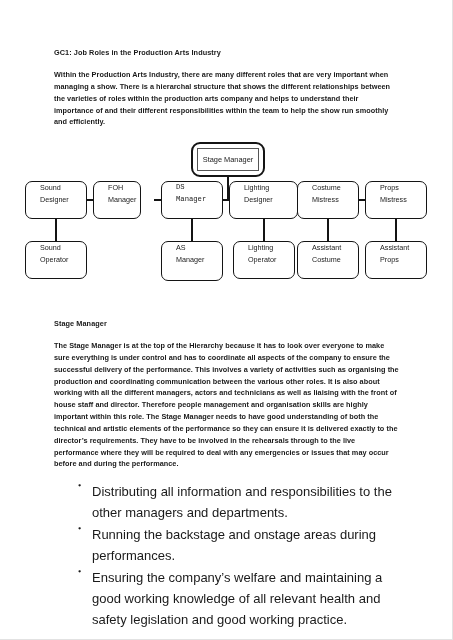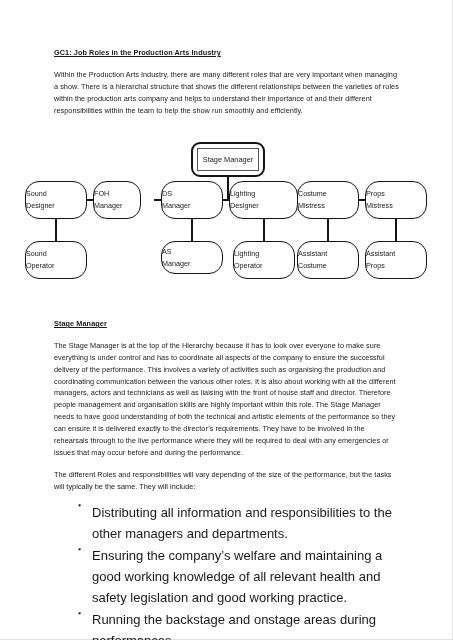--- a/index.html
+++ b/index.html
@@ -28,32 +28,32 @@
   .content {
     position: absolute;
     left: 54px;
     top: 48px;
     width: 346px;
   }
 
   .doc-heading {
     font-size: 7.3px;
     font-weight: bold;
-    text-decoration: underline;
     letter-spacing: 0.01em;
     margin: 0 0 11px 0;
     line-height: 1.4;
   }
 
   p.para {
     font-size: 7.3px;
     line-height: 1.62;
     margin: 0 0 11px 0;
     text-align: left;
     letter-spacing: 0.005em;
+    font-weight: bold;
   }
 
   p.para.tight {
     margin-bottom: 9px;
   }
 
   .intro-lead {
     margin-left: 2px;
   }
 
@@ -63,26 +63,25 @@
     left: 0;
     top: 136px;
     width: 453px;
     height: 170px;
   }
 
   .node {
     position: absolute;
     box-sizing: border-box;
     border: 1.6px solid #141414;
-    border-radius: 14px;
+    border-radius: 7px;
     background: #ffffff;
     display: flex;
     flex-direction: column;
-    justify-content: center;
-    padding-left: 0;
+    padding-left: 14px;
     z-index: 3;
   }
   .node .line1,
   .node .line2 {
     font-size: 7.2px;
     line-height: 1.62;
     white-space: nowrap;
   }
 
   .node.root {
@@ -162,21 +161,21 @@
     <div class="conn h" style="left:358px; top:63px; width:9px;"></div>
 
     <div class="node" style="left:25px;  top:45px; width:62px; height:38px;">
       <span class="line1">Sound</span>
       <span class="line2">Designer</span>
     </div>
     <div class="node" style="left:93px;  top:45px; width:48px; height:38px;">
       <span class="line1">FOH</span>
       <span class="line2">Manager</span>
     </div>
-    <div class="node" style="left:161px; top:45px; width:62px; height:38px;">
+    <div class="node" style="left:161px; top:45px; width:62px; height:38px;font-family:Liberation Mono, monospace;">
       <span class="line1">DS</span>
       <span class="line2">Manager</span>
     </div>
     <div class="node" style="left:229px; top:45px; width:69px; height:38px;">
       <span class="line1">Lighting</span>
       <span class="line2">Designer</span>
     </div>
     <div class="node" style="left:297px; top:45px; width:62px; height:38px;">
       <span class="line1">Costume</span>
       <span class="line2">Mistress</span>
@@ -189,21 +188,21 @@
     <div class="conn v" style="left:55px;  top:83px; height:23px;"></div>
     <div class="conn v" style="left:191px; top:83px; height:23px;"></div>
     <div class="conn v" style="left:263px; top:83px; height:23px;"></div>
     <div class="conn v" style="left:327px; top:83px; height:23px;"></div>
     <div class="conn v" style="left:395px; top:83px; height:23px;"></div>
 
     <div class="node" style="left:25px;  top:105px; width:62px; height:38px;">
       <span class="line1">Sound</span>
       <span class="line2">Operator</span>
     </div>
-    <div class="node" style="left:161px; top:105px; width:62px; height:33px;">
+    <div class="node" style="left:161px; top:105px; width:62px; height:40px;">
       <span class="line1">AS</span>
       <span class="line2">Manager</span>
     </div>
     <div class="node" style="left:233px; top:105px; width:62px; height:38px;">
       <span class="line1">Lighting</span>
       <span class="line2">Operator</span>
     </div>
     <div class="node" style="left:297px; top:105px; width:62px; height:38px;">
       <span class="line1">Assistant</span>
       <span class="line2">Costume</span>
@@ -213,22 +212,21 @@
       <span class="line2">Props</span>
     </div>
   </div>
 
   <div class="content" style="top:319px;">
 
     <div class="doc-heading">Stage Manager</div>
 
     <p class="para">The Stage Manager is at the top of the Hierarchy because it has to look over everyone to make sure everything is under control and has to coordinate all aspects of the company to ensure the successful delivery of the performance. This involves a variety of activities such as organising the production and coordinating communication between the various other roles. It is also about working with all the different managers, actors and technicians as well as liaising with the front of house staff and director. Therefore people management and organisation skills are highly important within this role. The Stage Manager needs to have good understanding of both the technical and artistic elements of the performance so they can ensure it is delivered exactly to the director’s requirements. They have to be involved in the rehearsals through to the live performance where they will be required to deal with any emergencies or issues that may occur before and during the performance.</p>
 
-    <p class="para tight">The different Roles and responsibilities will vary depending of the size of the performance, but the tasks will typically be the same. They will include:</p>
 
     <ul class="bullets">
       <li>Distributing all information and responsibilities to the other managers and departments.</li>
+      <li>Running the backstage and onstage areas during performances.</li>
       <li>Ensuring the company’s welfare and maintaining a good working knowledge of all relevant health and safety legislation and good working practice.</li>
-      <li>Running the backstage and onstage areas during performances.</li>
     </ul>
   </div>
 
 </div>
 
 </body></html>

